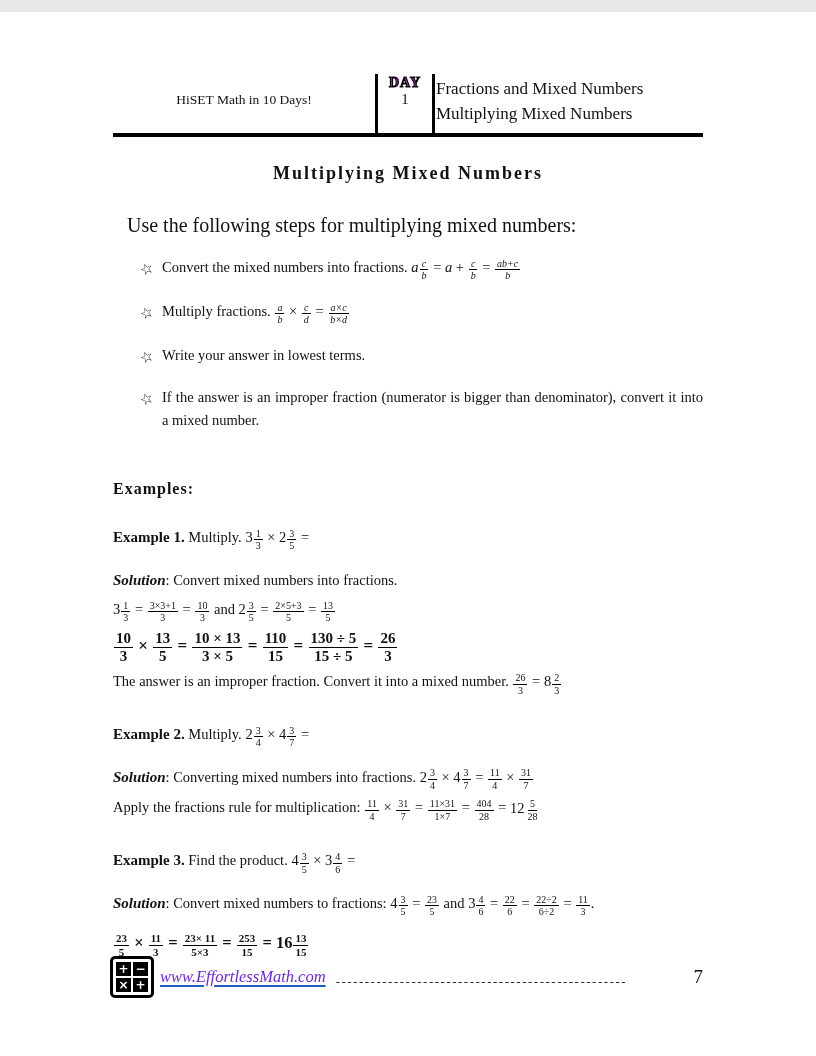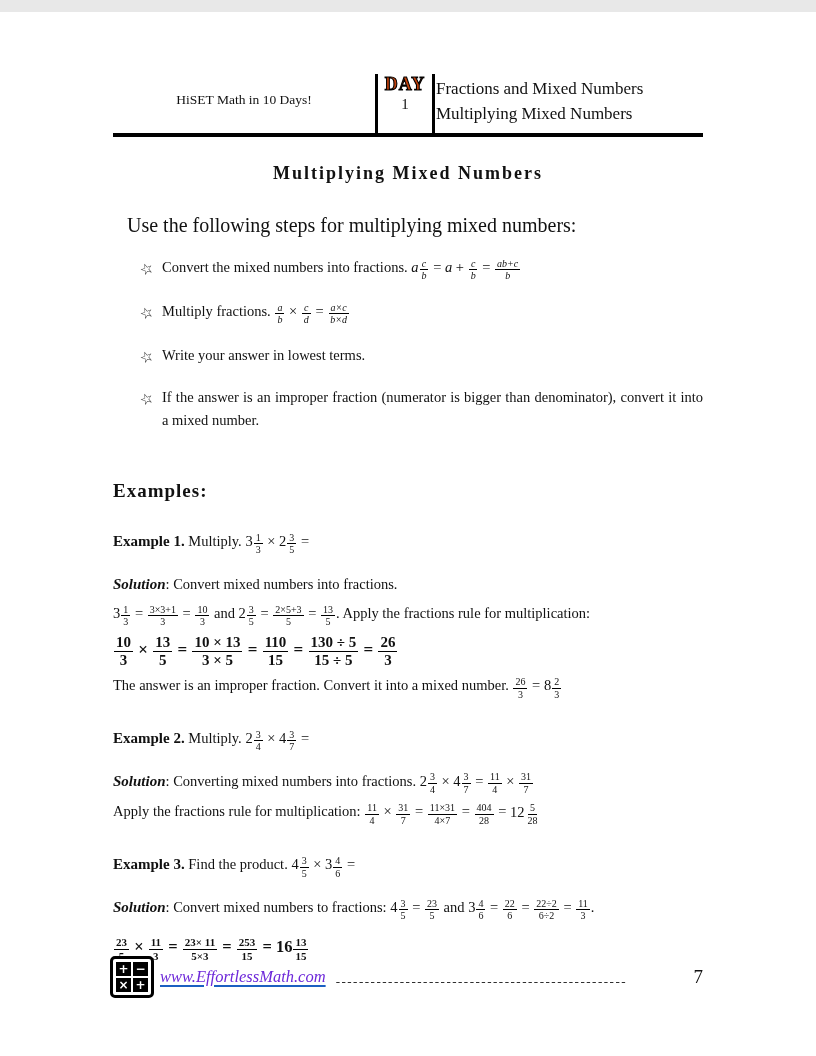--- a/index.html
+++ b/index.html
@@ -7,35 +7,35 @@
     width:816px;height:1056px;background:#ffffff;position:relative;
     font-family:"Liberation Serif", serif;color:#111;margin:12px auto;
     box-sizing:border-box;overflow:hidden;
   }
   
   .hdr{display:flex;align-items:stretch;margin:62px 113px 0 113px;border-bottom:4px solid #000;}
   .hdr-left{flex:0 0 262px;display:flex;align-items:center;justify-content:center;
     font-size:13.5px;padding-bottom:8px;}
   .day-box{flex:0 0 54px;border-left:3px solid #000;border-right:3px solid #000;
     text-align:center;padding:1px 0 2px 0;}
-  .day-word{font-size:18px;font-weight:bold;letter-spacing:1px;color:#c2410c;
+  .day-word{font-size:14px;font-weight:bold;letter-spacing:1px;color:#a21caf;
     -webkit-text-stroke:1.1px #000;line-height:1.1;}
   .day-num{font-size:15px;line-height:1.2;}
   .hdr-right{flex:1;padding:3px 0 7px 1px;font-size:17px;line-height:1.45;}
   
   h1.title{margin:26px 113px 0 113px;text-align:center;font-size:18px;
     font-weight:bold;letter-spacing:2px;}
   
   .content{margin:0 113px;}
   .intro{margin:30px 0 0 14px;font-size:20px;}
   .bullet{margin:19px 0 0 29px;padding-left:20px;position:relative;font-size:14.5px;line-height:1.6;}
   .bullet .star{position:absolute;left:-2px;top:1px;display:inline-block;
     transform:rotate(-22deg);font-size:15px;}
   .bullet.justify{text-align:justify;}
-  h2.examples{margin:48px 0 0 0;font-size:19px;font-weight:bold;letter-spacing:1px;}
+  h2.examples{margin:48px 0 0 0;font-size:16px;font-weight:bold;letter-spacing:1px;}
   .para{margin:0;font-size:14.5px;line-height:1.5;}
   .ex-title{margin-top:28px;}
   .sol{margin-top:18px;}
   .tight{margin-top:7px;}
   
   .tk{white-space:pre-wrap;}
   .b{font-weight:bold;font-size:15px;}
   .bi{font-weight:bold;font-style:italic;font-size:15px;}
   .i{font-style:italic;}
   .frac{display:inline-flex;flex-direction:column;align-items:center;
@@ -143,21 +143,21 @@
           <span class="den">3</span>
         </span><span class="tk"> and </span><span class="mix"><span class="whole">2</span><span class="frac">
             <span class="num">3</span>
             <span class="den">5</span>
           </span></span><span class="tk"> = </span><span class="frac">
           <span class="num">2×5+3</span>
           <span class="den">5</span>
         </span><span class="tk"> = </span><span class="frac">
           <span class="num">13</span>
           <span class="den">5</span>
-        </span><span class="tk">. Apply the fractions rule for multiplication:</span></p>
+        </span></p>
     <p class="para m-lg"><span class="frac">
           <span class="num">10</span>
           <span class="den">3</span>
         </span><span class="tk"> × </span><span class="frac">
           <span class="num">13</span>
           <span class="den">5</span>
         </span><span class="tk"> = </span><span class="frac">
           <span class="num">10 × 13</span>
           <span class="den">3 × 5</span>
         </span><span class="tk"> = </span><span class="frac">
@@ -199,21 +199,21 @@
           <span class="den">7</span>
         </span></p>
     <p class="para tight"><span class="tk">Apply the fractions rule for multiplication: </span><span class="frac">
           <span class="num">11</span>
           <span class="den">4</span>
         </span><span class="tk"> × </span><span class="frac">
           <span class="num">31</span>
           <span class="den">7</span>
         </span><span class="tk"> = </span><span class="frac">
           <span class="num">11×31</span>
-          <span class="den">4×7</span>
+          <span class="den">1×7</span>
         </span><span class="tk"> = </span><span class="frac">
           <span class="num">404</span>
           <span class="den">28</span>
         </span><span class="tk"> = </span><span class="mix"><span class="whole">12</span><span class="frac">
             <span class="num">5</span>
             <span class="den">28</span>
           </span></span></p>
 
     <p class="para ex-title"><span class="b">Example 3.</span><span class="tk"> Find the product. </span><span class="mix"><span class="whole">4</span><span class="frac">
             <span class="num">3</span>

